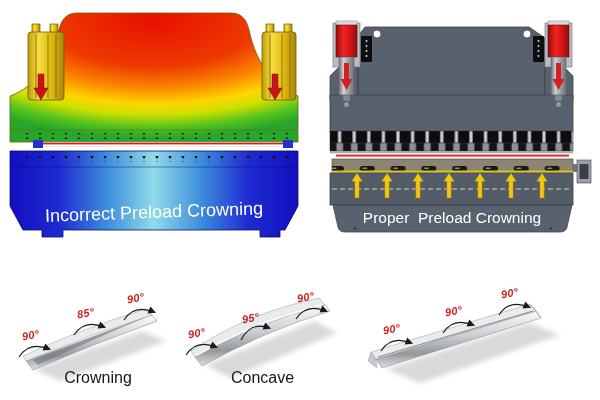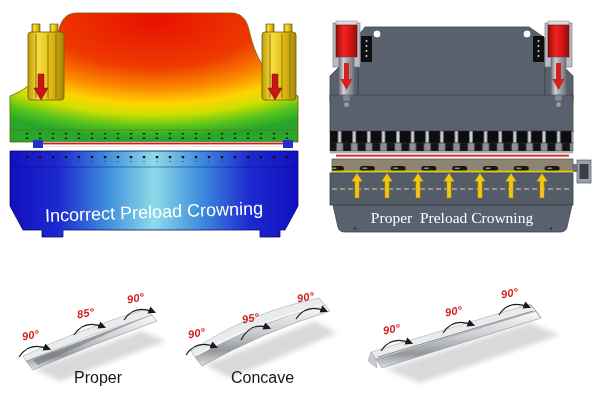--- a/index.html
+++ b/index.html
@@ -3,21 +3,21 @@
 <meta charset="utf-8">
 <style>
   html,body{width:600px;height:400px;}
   body{margin:0;background:#ffffff;font-family:"Liberation Sans",sans-serif;overflow:hidden;}
   .stage{position:relative;width:600px;height:400px;background:#ffffff;}
   .panel{position:absolute;}
   #machine-incorrect{left:8px;top:10px;width:292px;height:232px;}
   #machine-proper{left:325px;top:6px;width:268px;height:234px;}
   .caption{position:absolute;color:#ffffff;white-space:pre;text-align:center;}
   .caption-incorrect{left:22px;top:192px;width:248px;font-size:18px;transform:rotate(-2deg);}
-  .caption-proper{left:27px;top:203px;width:200px;font-size:15.5px;font-family:Liberation Serif, serif;}
+  .caption-proper{left:27px;top:203px;width:200px;font-size:15.5px;}
   .sheet{position:absolute;}
   #sheet-concave{left:18px;top:283px;width:160px;height:112px;}
   #sheet-convex{left:185px;top:283px;width:155px;height:112px;}
   #sheet-straight{left:368px;top:283px;width:200px;height:112px;}
   .angle{position:absolute;color:#cc2222;font-size:11px;font-style:italic;font-weight:bold;transform:rotate(-10deg);letter-spacing:.2px;}
   .sheet-label{position:absolute;left:0;right:0;top:86px;text-align:center;font-size:16px;color:#161616;}
   svg{display:block;}
 </style>
 </head>
 <body>
@@ -242,21 +242,21 @@
       </g>
       <g stroke="#1a1a1a" stroke-width="1.1" fill="none">
         <path d="M1,74 Q11,58 31,66" marker-end="url(#ah1)"></path>
         <path d="M56,52 Q66,36 86,44" marker-end="url(#ah1)"></path>
         <path d="M106,37 Q116,21 136,29" marker-end="url(#ah1)"></path>
       </g>
     </svg>
     <span class="angle" style="left:4px;top:46px">90°</span>
     <span class="angle" style="left:59px;top:24px">85°</span>
     <span class="angle" style="left:109px;top:9px">90°</span>
-    <div class="sheet-label">Proper</div>
+    <div class="sheet-label">Crowning</div>
   </div>
 
   <div class="sheet" id="sheet-convex">
     <svg width="155" height="112" viewBox="0 0 155 112">
       <defs>
         <linearGradient id="mt2" x1="0" y1="0" x2="0" y2="1">
           <stop offset="0" stop-color="#fbfbfb"></stop>
             <stop offset="0.45" stop-color="#c9ccd0"></stop>
           <stop offset="0.75" stop-color="#94989d"></stop>
             <stop offset="1" stop-color="#dfe1e3"></stop>

